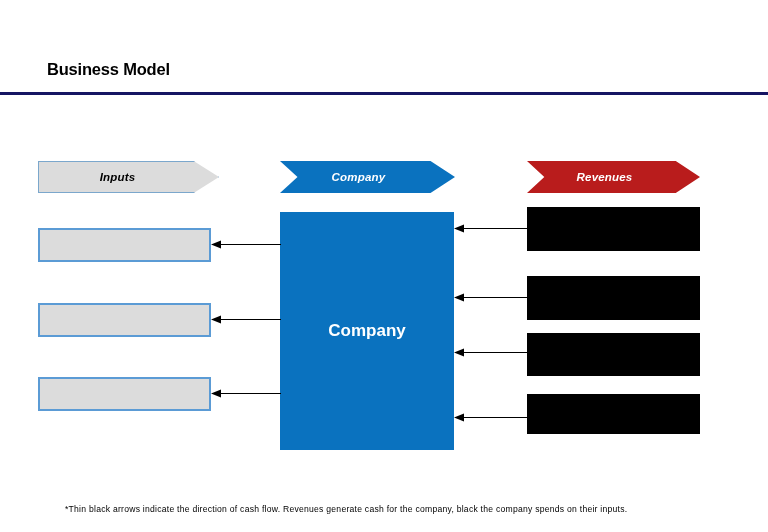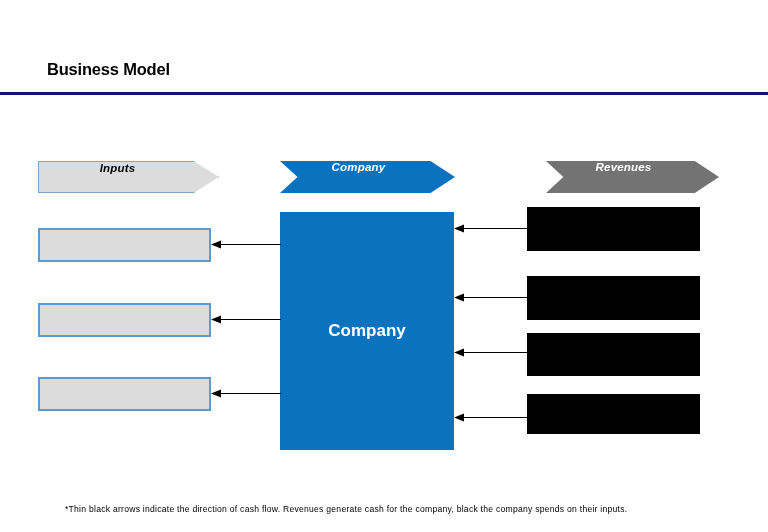--- a/index.html
+++ b/index.html
@@ -39,21 +39,21 @@
     height: 3px;
     background: #151563;
   }
 
   
   .banner {
     position: absolute;
     top: 161px;
     height: 32px;
     display: flex;
-    align-items: flex-start;
+    align-items: center;
     justify-content: center;
     font-size: 11.5px;
     font-weight: bold;
     font-style: italic;
     letter-spacing: 0.2px;
     box-sizing: border-box;
   }
   #banner-inputs {
     left: 38px;
     width: 181px;
@@ -65,23 +65,23 @@
   }
   #banner-company {
     left: 280px;
     width: 175px;
     background: #0a72bf;
     color: #ffffff;
     clip-path: polygon(0 0, 86% 0, 100% 50%, 86% 100%, 0 100%, 10% 50%);
     padding-right: 18px;
   }
   #banner-revenues {
-    left: 546px;
+    left: 527px;
     width: 173px;
-    background: #737373;
+    background: #b91c1c;
     color: #ffffff;
     clip-path: polygon(0 0, 86% 0, 100% 50%, 86% 100%, 0 100%, 10% 50%);
     padding-right: 18px;
   }
 
   
   .input-box {
     position: absolute;
     left: 38px;
     width: 173px;

